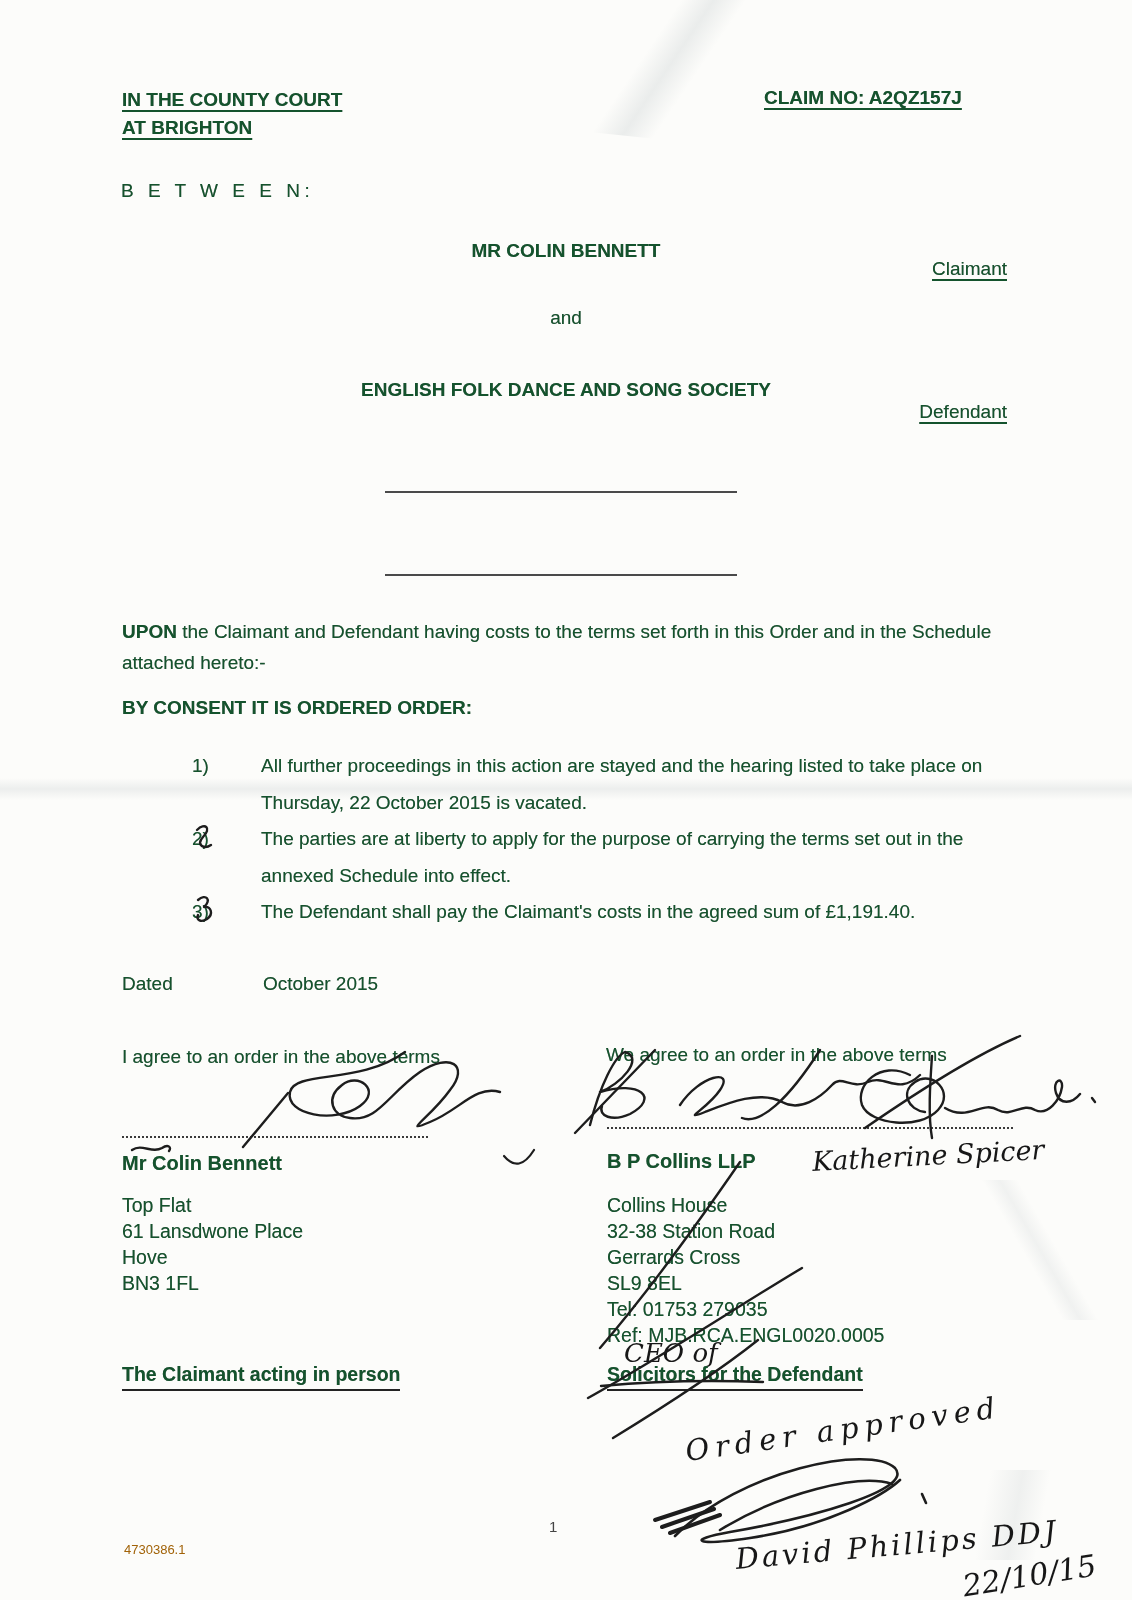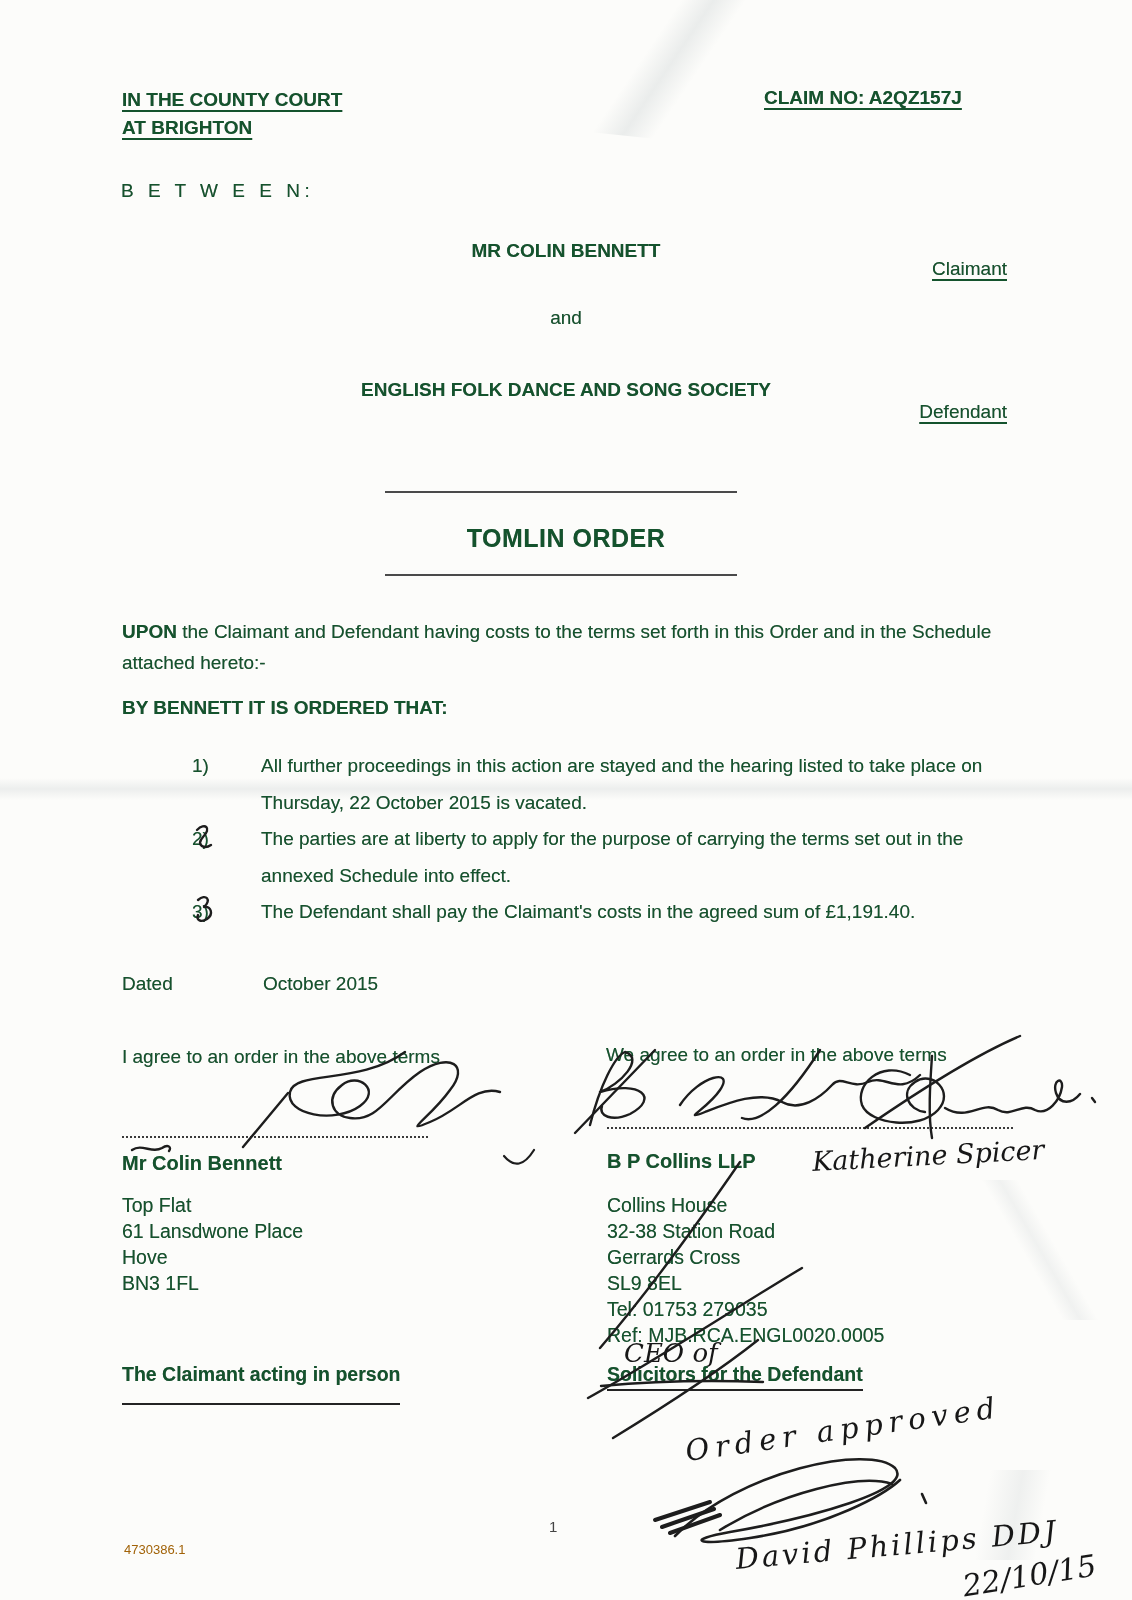--- a/index.html
+++ b/index.html
@@ -63,28 +63,27 @@
 
   <div class="abs txt b center" style="top:240px;">MR COLIN BENNETT</div>
   <div class="abs txt rightcol" style="top:258px;"><span class="u">Claimant</span></div>
 
   <div class="abs txt center" style="top:307px;">and</div>
 
   <div class="abs txt rightcol" style="top:401px;"><span class="u">Defendant</span></div>
   <div class="abs txt b center" style="top:379px;">ENGLISH FOLK DANCE AND SONG SOCIETY</div>
 
   <div class="abs rule" style="top:491px; left:385px; width:352px;"></div>
-  <div class="abs txt b center" style="top:524px; font-size:25px; letter-spacing:.5px;">TOMLIN ORDER</div>
   <div class="abs rule" style="top:574px; left:385px; width:352px;"></div>
 
   <div class="abs txt" style="top:616px; left:122px; width:872px; line-height:31px;">
     <span class="b">UPON</span><span> the Claimant and Defendant having costs to the terms set forth in this Order and in the Schedule attached hereto:-</span>
   </div>
 
-  <div class="abs txt b" style="top:697px; left:122px;">BY BENNETT IT IS ORDERED THAT:</div>
+  <div class="abs txt b" style="top:697px; left:122px;">BY CONSENT IT IS ORDERED ORDER:</div>
 
   <div class="abs txt items" style="top:748px; left:192px;">
     <div class="item">
       <span class="num">1)</span>
       <span class="body">All further proceedings in this action are stayed and the hearing listed to take place on Thursday, 22 October 2015 is vacated.</span>
     </div>
     <div class="item">
       <span class="num">2)</span>
       <span class="body">The parties are at liberty to apply for the purpose of carrying the terms set out in the annexed Schedule into effect.</span>
     </div>
@@ -138,21 +137,21 @@
     <div>Collins House</div>
     <div>32-38 Station Road</div>
     <div>Gerrards Cross</div>
     <div>SL9 8EL</div>
     <div>Tel: 01753 279035</div>
     <div>Ref: MJB.RCA.ENGL0020.0005</div>
   </div>
 
   <div class="abs hand" style="top:1338px; left:624px; font-size:26px;">CEO of</div>
 
-  <div class="abs txt b" style="top:1363px; left:122px; font-size:19.5px; border-bottom:2.5px solid #232323; padding-bottom:17px;">The Claimant acting in person</div>
+  <div class="abs txt b" style="top:1363px; left:122px; font-size:19.5px; border-bottom:2.5px solid #232323; padding-bottom:3px;">The Claimant acting in person</div>
   <div class="abs txt b" style="top:1363px; left:607px; font-size:19.5px; border-bottom:2.5px solid #232323; padding-bottom:3px;">
     <span>Solicitors</span><span> for the Defendant</span>
   </div>
 
   <svg class="abs ink" style="top:0; left:0;" width="1132" height="1600" viewBox="0 0 1132 1600">
     <g stroke-width="2.4">
 
       <path d="M 197,830 C 205,822 212,828 203,837 C 195,846 205,849 211,845"></path>
       <path d="M 198,900 C 206,893 212,900 204,907 C 211,906 214,914 207,919 C 201,923 196,920 198,915"></path>
 

